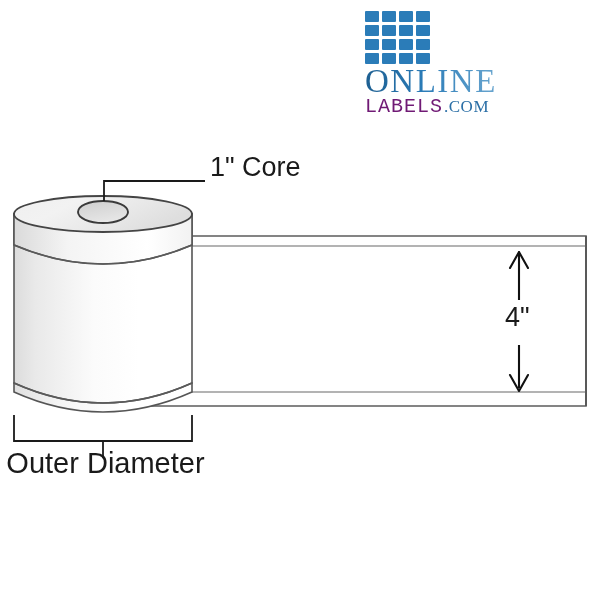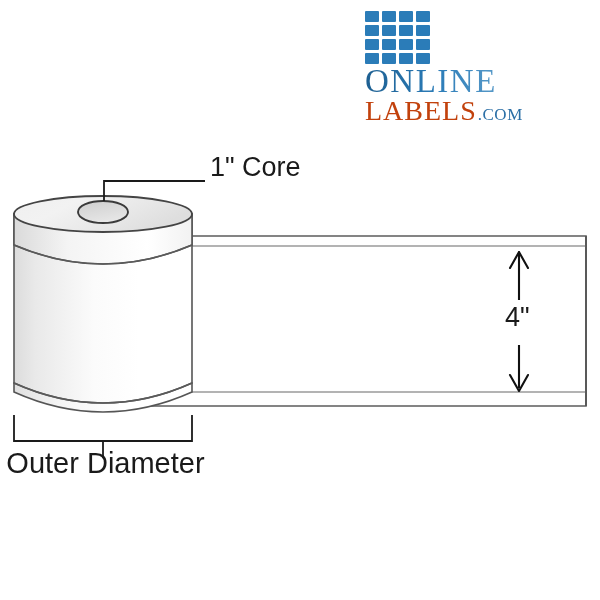--- a/index.html
+++ b/index.html
@@ -68,24 +68,24 @@
     color: transparent;
     height: 31px;
   }
   #logo-second-line {
     display: flex;
     flex-direction: row;
     align-items: baseline;
     margin-top: 1px;
   }
   #logo-labels {
-    font-family: Liberation Serif, serif;
-    font-size: 28px;
+    font-family: Liberation Mono, monospace;
+    font-size: 20px;
     letter-spacing: 1px;
-    color: #c2410c;
+    color: #701a75;
   }
   #logo-dotcom {
     font-family: "Liberation Serif", serif;
     font-size: 17px;
     letter-spacing: 0.5px;
     color: #2B6FA6;
     margin-left: 1px;
     text-align: center;
   }
 

